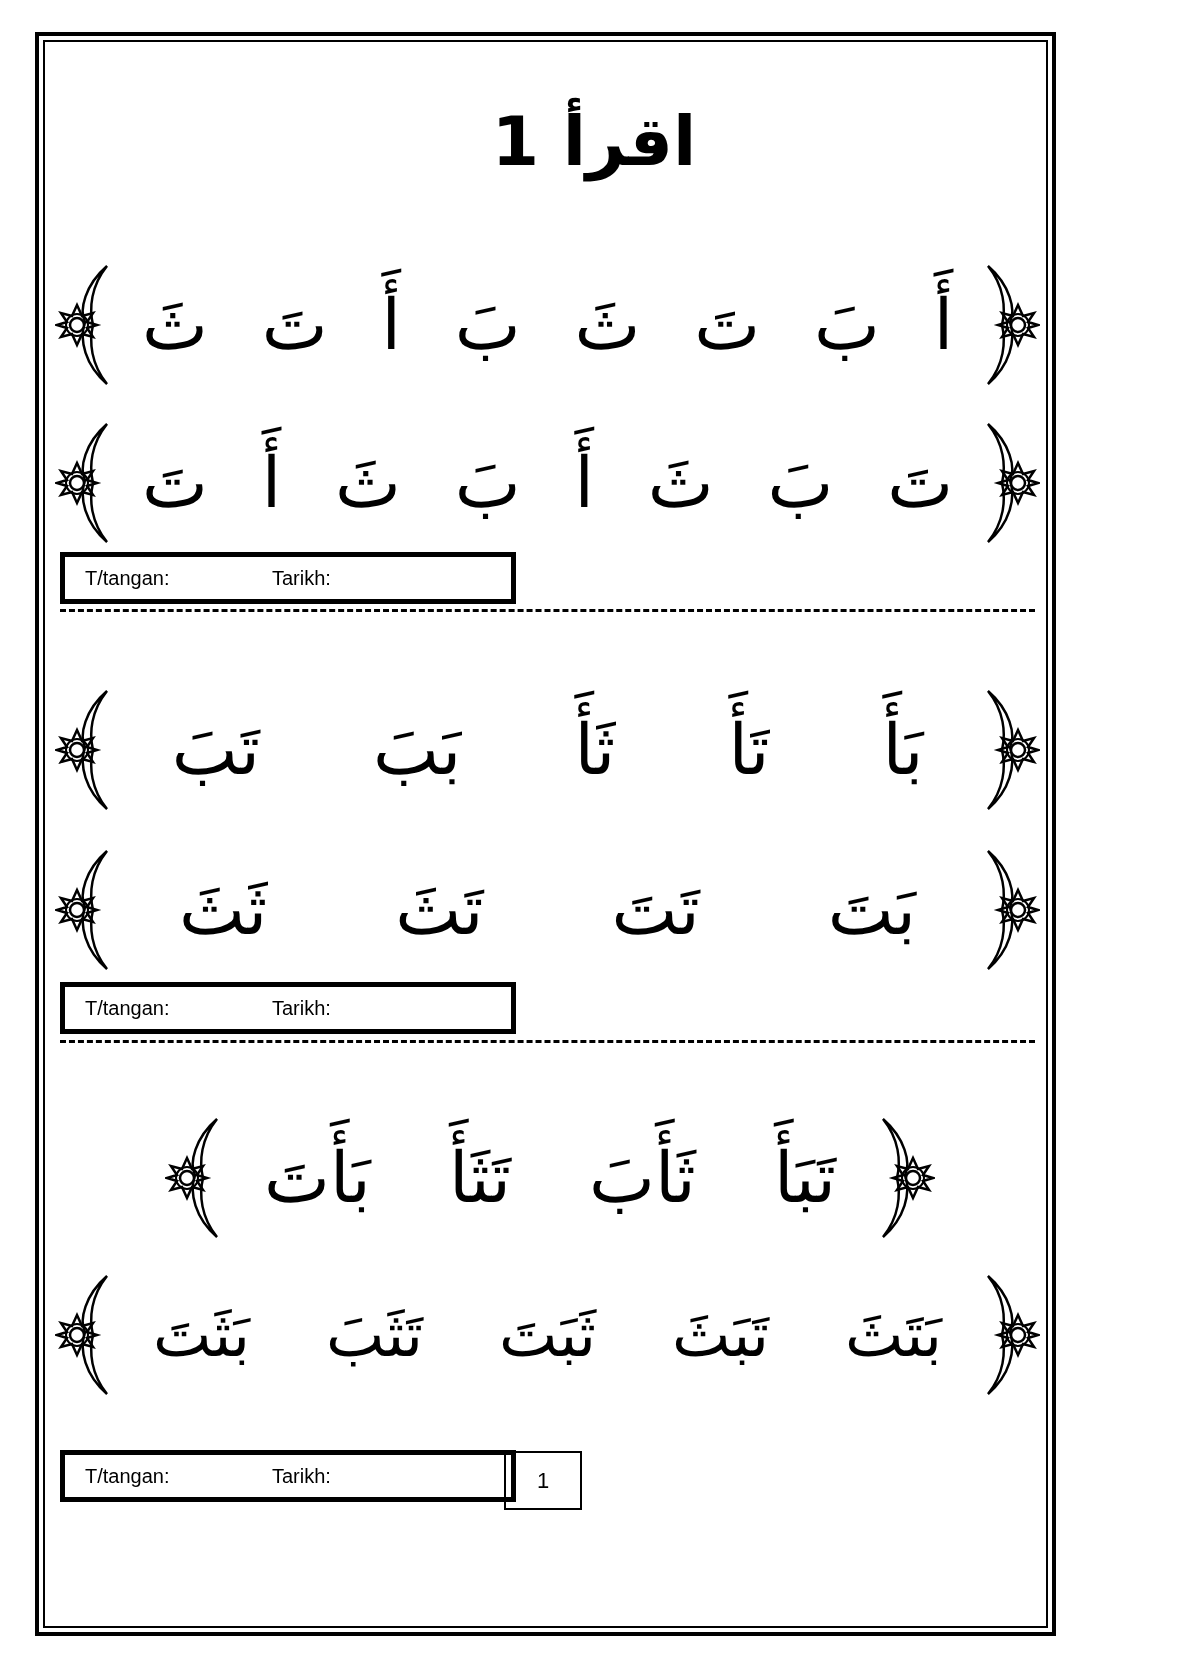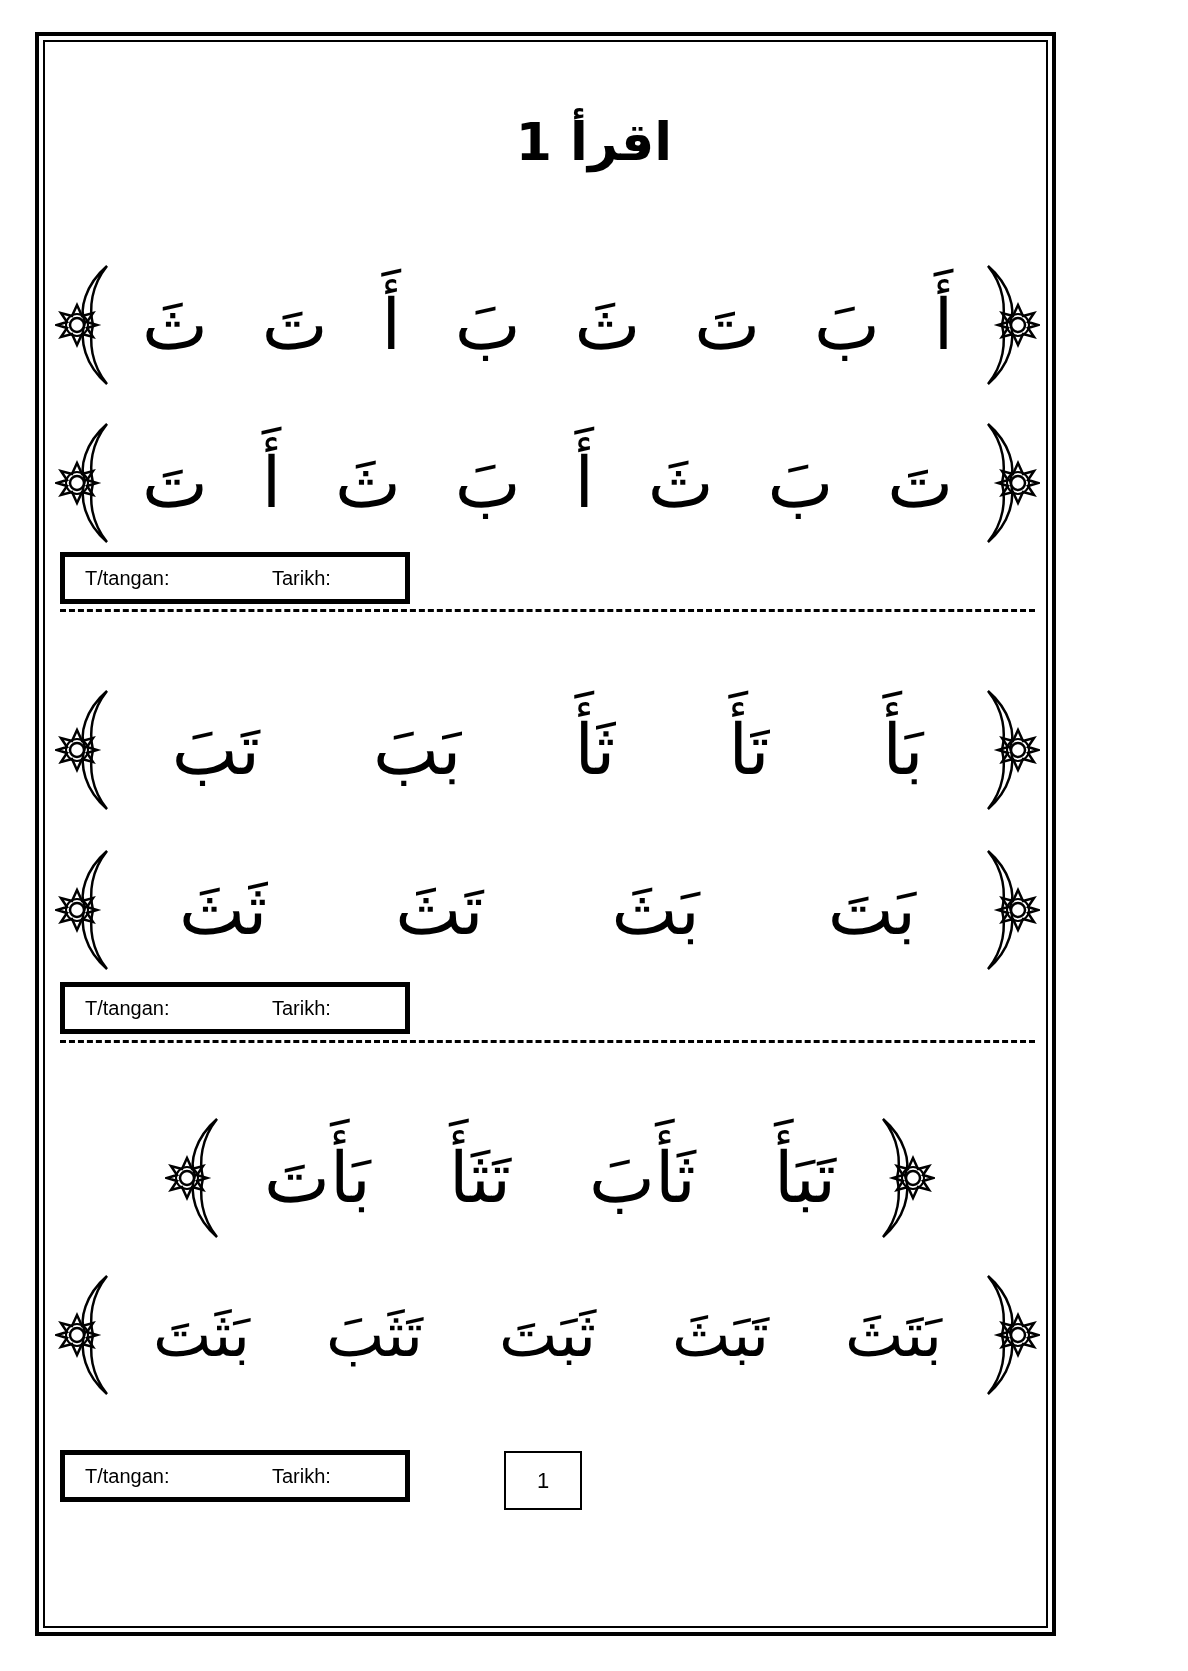--- a/index.html
+++ b/index.html
@@ -7,37 +7,37 @@
     .outer-border {
       position: absolute; left: 35px; top: 32px; width: 1021px; height: 1604px;
       border: 4px solid #000; box-sizing: border-box;
     }
     .inner-border {
       position: absolute; left: 43px; top: 40px; width: 1005px; height: 1588px;
       border: 2px solid #000; box-sizing: border-box;
     }
     .title {
       position: absolute; left: 0; width: 1188px; top: 82px; text-align: center;
-      font-family: "DejaVu Sans", sans-serif; font-weight: bold; font-size: 52px; line-height: 120px;
+      font-family: "DejaVu Sans", sans-serif; font-weight: bold; font-size: 68px; line-height: 120px;
       color: #000; direction: rtl;
     }
     .row {
       position: absolute; left: 55px; width: 985px; height: 140px;
       display: flex; align-items: center; justify-content: space-between;
       direction: ltr;
     }
     .row.narrow { left: 165px; width: 770px; }
     .ornament { width: 60px; height: 130px; flex: 0 0 60px; }
     .letters {
       flex: 1 1 auto; display: flex; direction: rtl; justify-content: space-around; align-items: center;
       font-family: "DejaVu Serif", serif; font-size: 70px; line-height: 120px; color: #000;
     }
     .letters span { display: inline-block; padding: 0 6px; }
     .sign-box {
-      position: absolute; left: 60px; width: 350px; height: 52px;
+      position: absolute; left: 60px; width: 456px; height: 52px;
       border: 5px solid #000; box-sizing: border-box;
       display: flex; align-items: center;
       font-family: "Liberation Sans", sans-serif; font-size: 20px; color: #000;
     }
     .sign-box .lbl1 { position: absolute; left: 20px; }
     .sign-box .lbl2 { position: absolute; left: 207px; }
     .dash-line {
       position: absolute; left: 60px; width: 975px; height: 0;
       border-top: 3px dashed #000;
     }
@@ -112,21 +112,21 @@
   <svg class="ornament" viewBox="0 0 60 130">
       <use href="#orn-right"></use>
     </svg>
 </div>
 <div class="row" style="top:840px;">
   <svg class="ornament" viewBox="0 0 60 130">
       <use href="#orn-left"></use>
     </svg>
   <div class="letters">
       <span>بَتَ</span>
-      <span>بَثَ</span>
+      <span>تَتَ</span>
       <span>تَثَ</span>
       <span>ثَثَ</span>
     </div>
   <svg class="ornament" viewBox="0 0 60 130">
       <use href="#orn-right"></use>
     </svg>
 </div>
 <div class="sign-box" style="top:982px;">
   <span class="lbl1">T/tangan:</span>
   <span class="lbl2">Tarikh:</span>

